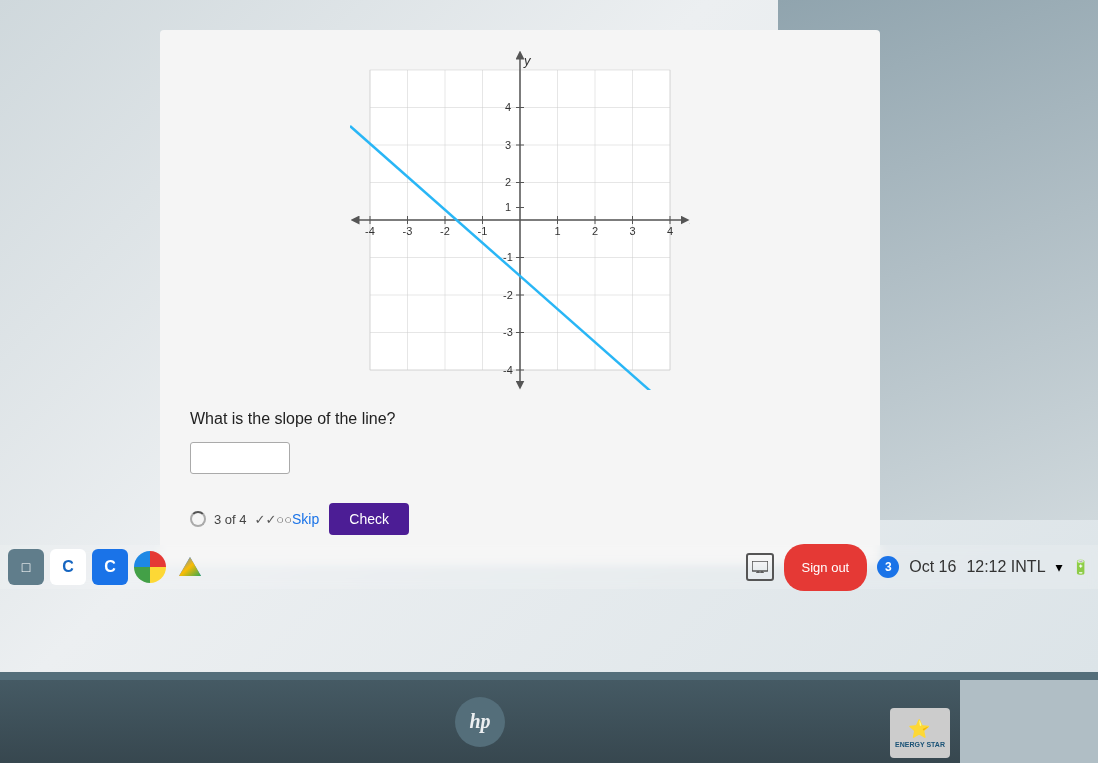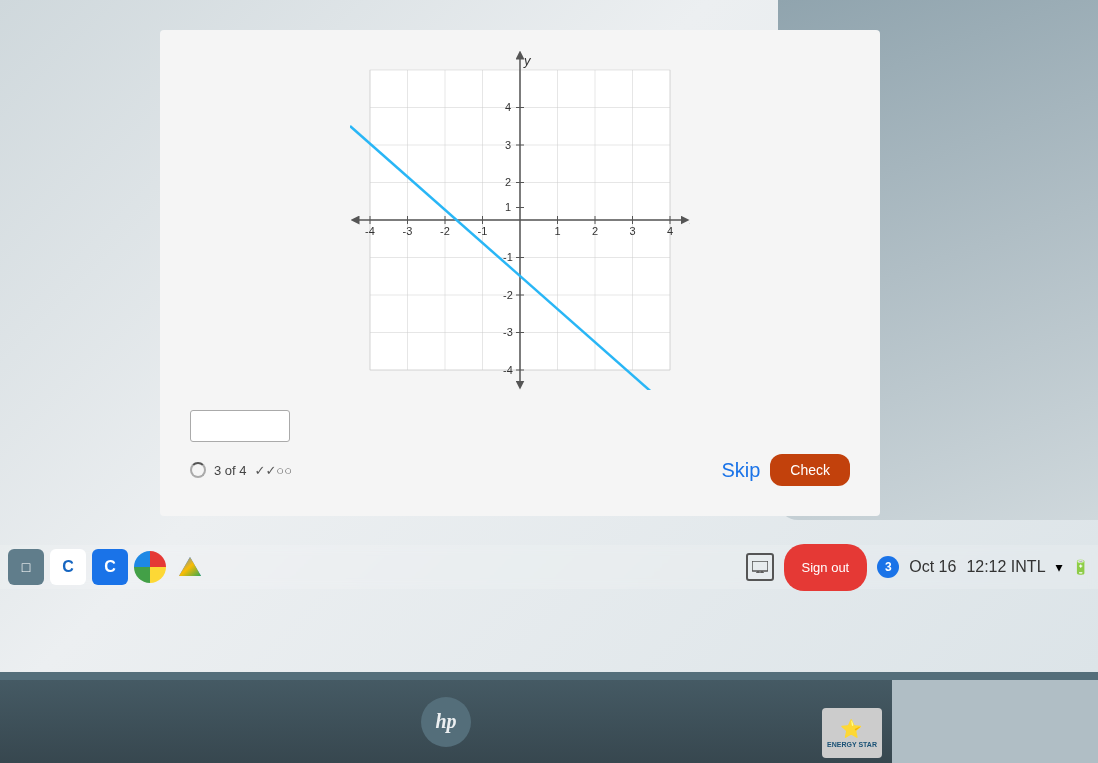--- a/index.html
+++ b/index.html
@@ -63,22 +63,21 @@
       font-size: 14px;
       padding: 4px 8px;
       outline: none;
       margin-bottom: 10px;
     }
 
     
     .quiz-bottom-bar {
       display: flex;
       align-items: center;
-      justify-content: space-between;
-      margin-top: 2px;
+      margin-top: 19px;
     }
 
     .progress-area {
       display: flex;
       align-items: center;
       gap: 8px;
     }
 
     .progress-spinner {
       width: 16px;
@@ -102,30 +101,30 @@
     .action-buttons {
       display: flex;
       gap: 10px;
       align-items: center;
     }
 
     .skip-btn {
       background: none;
       border: none;
       color: #1a73e8;
-      font-size: 20px;
+      font-size: 14px;
       cursor: pointer;
       font-weight: 500;
     }
 
     .check-btn {
-      background: #c2410c;
+      background: #4c1d95;
       color: #fff;
       border: none;
-      border-radius: 12px;
+      border-radius: 4px;
       padding: 8px 20px;
       font-size: 14px;
       cursor: pointer;
       font-weight: 500;
     }
 
     
     .taskbar {
       position: absolute;
       bottom: 83px;
@@ -232,21 +231,21 @@
       font-size: 16px;
       color: #333;
       font-weight: 500;
     }
 
     
     .laptop-bottom {
       position: absolute;
       bottom: 0;
       left: 0;
-      width: 892px;
+      width: 960px;
       height: 83px;
       background: linear-gradient(180deg, #455a64 0%, #37474f 100%);
       display: flex;
       align-items: center;
       justify-content: center;
     }
 
     .hp-logo {
       background: #546e7a;
       color: #eceff1;
@@ -386,20 +385,21 @@
 
         <text x="320" y="154" font-size="13" font-style="italic" fill="#333">x</text>
         <text x="154" y="-5" font-size="13" font-style="italic" fill="#333">y</text>
 
         <line x1="-20" y1="56" x2="320" y2="356" stroke="#29b6f6" stroke-width="2.5"></line>
 
       </svg>
     </div>
 
     
+    <div class="question-text">What is the slope of the line?</div>
 
     
     <input type="text" class="answer-input" value="" placeholder="" style="">
 
     
     <div class="quiz-bottom-bar">
       <div class="progress-area">
         <div class="progress-spinner"></div>
         <span class="progress-text">3 of 4</span>
         <span class="check-marks">✓✓○○</span>

